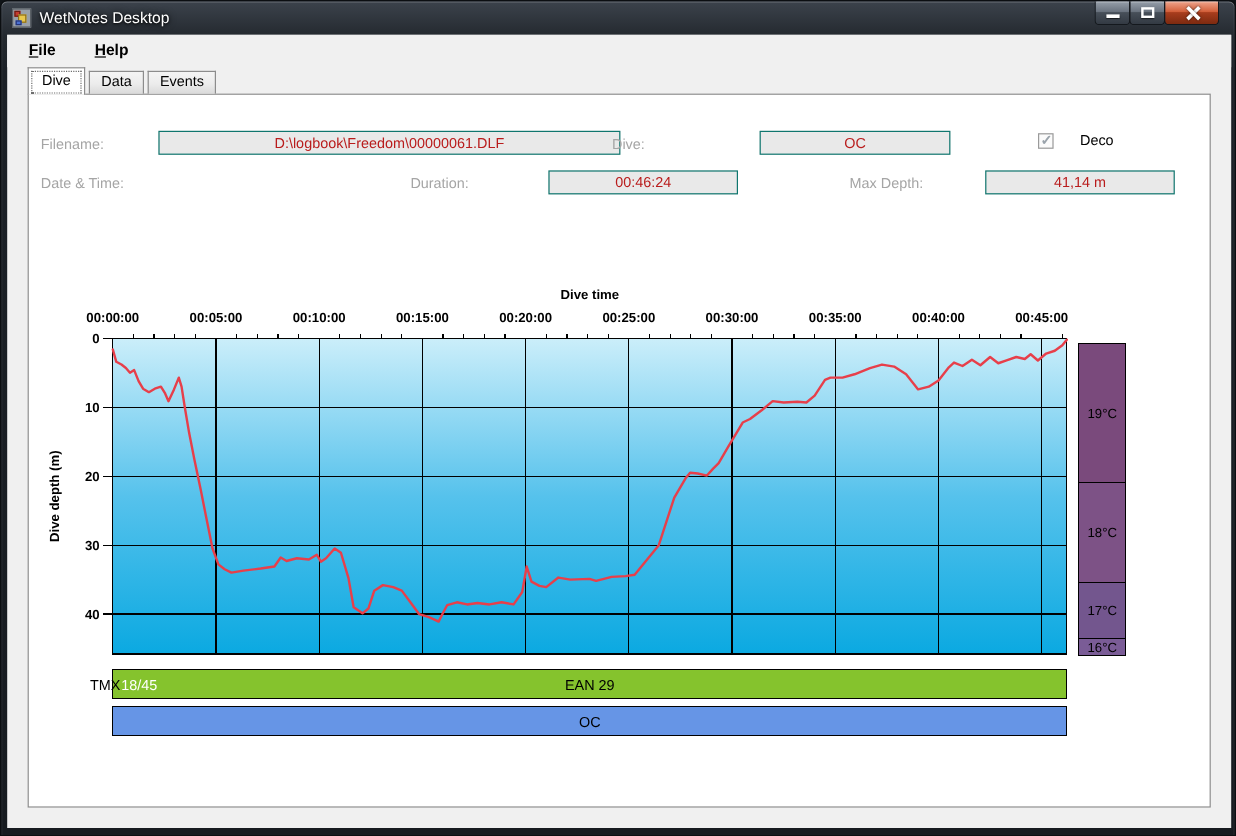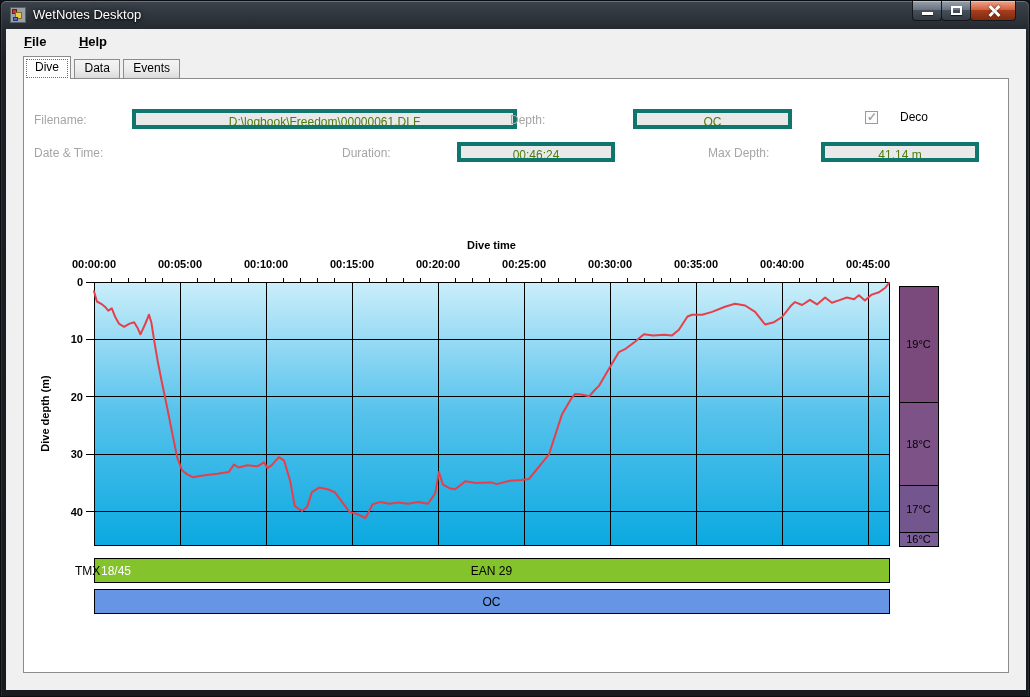--- a/index.html
+++ b/index.html
@@ -30,21 +30,21 @@
   .menu-item{display:inline-block;padding:5px 10px;margin-left:8px;font-size:13px;color:#000;cursor:default;font-weight:bold;}
   .menu-item::first-letter{text-decoration:underline;}
   
   .tabstrip{position:absolute;left:17px;top:27px;height:23px;z-index:3;white-space:nowrap;}
   .tab{display:inline-block;vertical-align:bottom;height:19px;padding:1px 9px 0;font-size:12px;background:linear-gradient(#f4f4f4,#ececec 55%,#dadada);border:1px solid #8c8c8c;border-bottom:none;margin-right:-1px;cursor:default;}
   .tab.active{position:relative;height:23px;padding:3px 11px 0;background:#fff;z-index:4;margin-bottom:-1px;}
   .tab .focus-rect{position:absolute;left:2px;right:2px;top:2px;bottom:1px;border:1px dotted #6e6e6e;pointer-events:none;}
   
   .panel{position:absolute;left:17px;top:49px;width:986px;height:595px;background:#fff;border:1px solid #8c8c8c;z-index:2;}
   .field-label{position:absolute;color:#a5a5a5;font-size:12px;text-align:left;white-space:nowrap;}
-  .field-box{position:absolute;height:20px;background:#e9e9e9;border:4px solid #0f766e;color:#4d7c0f;font-size:12px;text-align:center;line-height:18px;white-space:nowrap;overflow:hidden;}
+  .field-box{position:absolute;height:20px;background:#e9e9e9;border:1px solid #0f766e;color:#b91c1c;font-size:12px;text-align:center;line-height:18px;white-space:nowrap;overflow:hidden;}
   .checkbox-wrap{position:absolute;display:flex;align-items:center;}
   .checkbox{width:13px;height:13px;background:#fbfbfb;border:1px solid #9a9a9a;position:relative;}
   .checkbox .mark{position:absolute;left:1px;top:-2px;font-size:12px;font-weight:bold;color:#9aa3ab;}
   .checkbox-label{margin-left:22px;font-size:12px;color:#000;}
   .chart-svg{position:absolute;left:0;top:0;}
 </style>
 </head>
 <body>
 
 <div class="window">
@@ -195,21 +195,21 @@
           </g>
           <g>
             <rect x="70" y="510" width="795" height="24" fill="#6695e6" stroke="#000" stroke-width="1" shape-rendering="crispEdges"></rect>
             <text x="467.5" y="527" text-anchor="middle" font-size="12" fill="#000" font-family="&quot;Liberation Sans&quot;,sans-serif">OC</text>
           </g>
         </svg>
 
       <div class="field-label" style="left:10px;top:34px;width:85px;">Filename:</div>
       <div class="field-box" style="left:108px;top:30px;width:385px;">D:\logbook\Freedom\00000061.DLF</div>
 
-      <div class="field-label" style="left:486px;top:34px;width:100px;">Depth:</div>
+      <div class="field-label" style="left:486px;top:34px;width:100px;">Dive:</div>
       <div class="field-box" style="left:609px;top:30px;width:159px;">OC</div>
 
       <div class="checkbox-wrap" style="left:841px;top:31px;">
         <span class="checkbox">
             <span class="mark">✓</span>
           </span>
         <span class="checkbox-label">Deco</span>
       </div>
 
       <div class="field-label" style="left:10px;top:67px;width:85px;">Date &amp; Time:</div>

